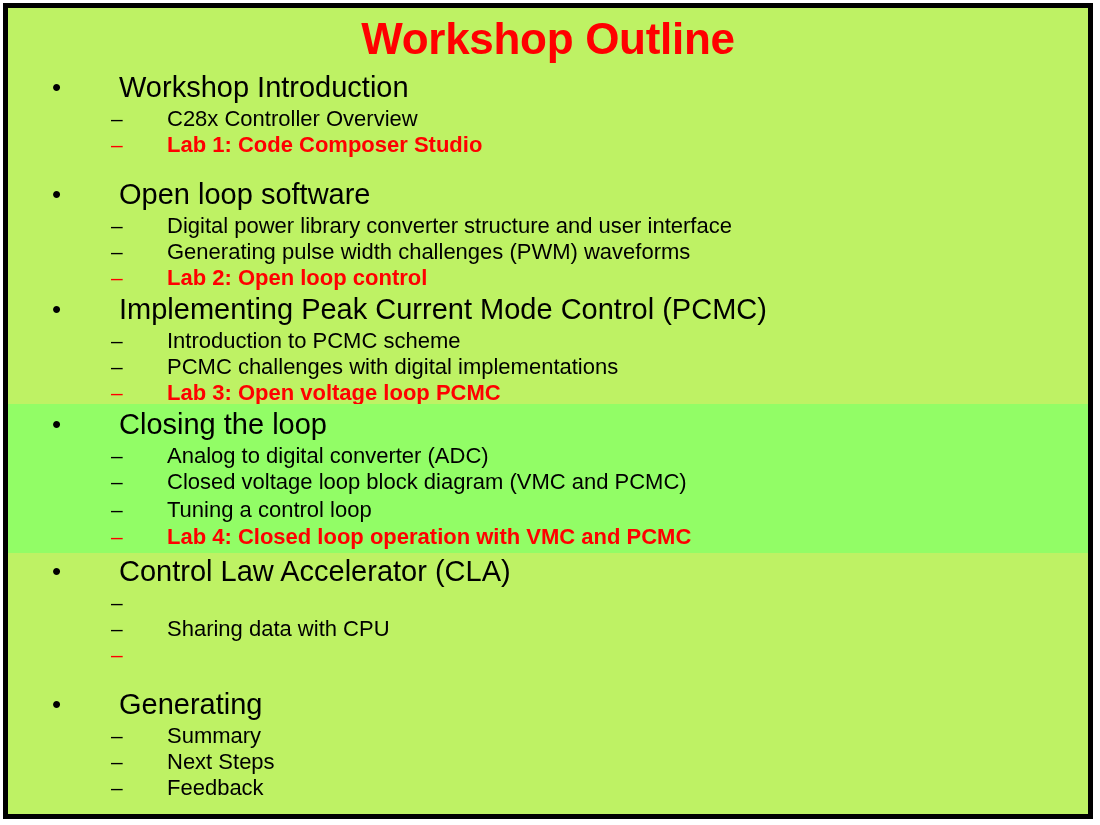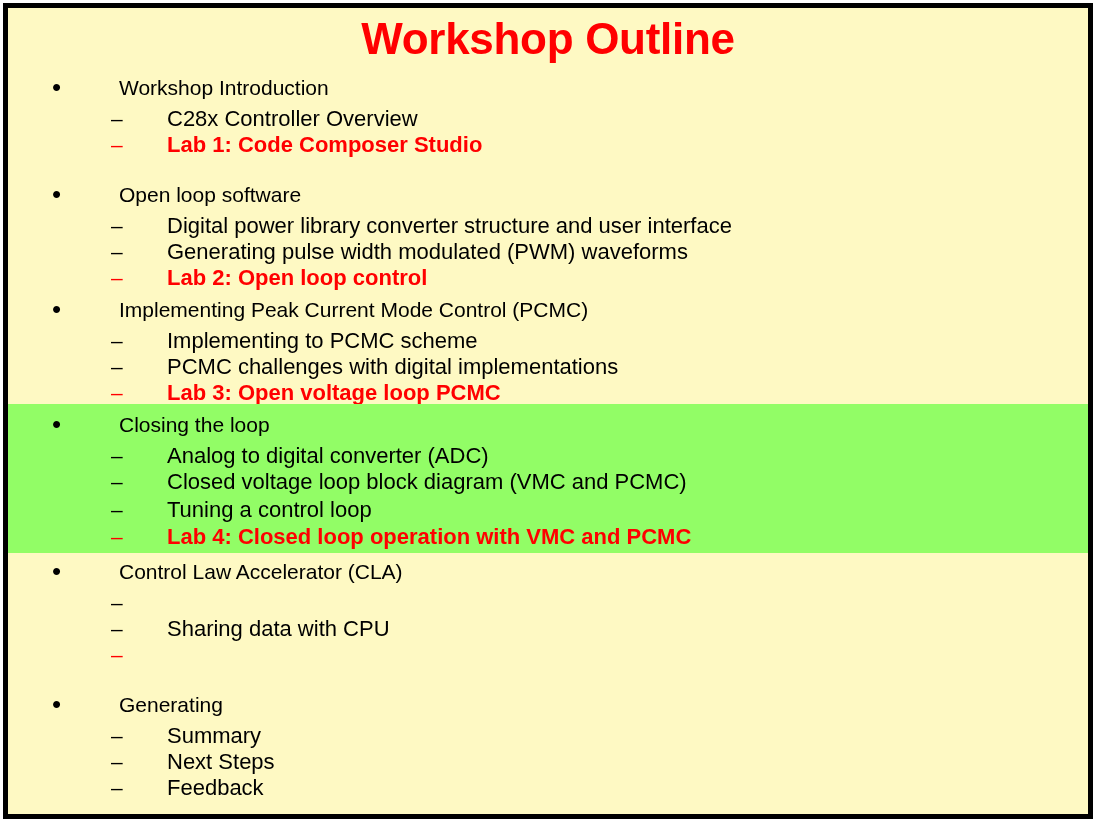--- a/index.html
+++ b/index.html
@@ -16,21 +16,21 @@
   }
 
   #slide {
     position: absolute;
     left: 3px;
     top: 3px;
     width: 1090px;
     height: 816px;
     border: 5px solid #000000;
     box-sizing: border-box;
-    background: #fef9c3;
+    background: #bef264;
     overflow: hidden;
   }
 
   #slide-title {
     text-align: center;
     color: #ff0000;
     font-size: 44px;
     font-weight: bold;
     line-height: 52px;
     letter-spacing: -0.3px;
@@ -69,21 +69,21 @@
     left: 44px;
     top: 0;
     font-size: 26px;
     line-height: 37px;
     color: #000000;
   }
   .lvl1 .txt {
     position: absolute;
     left: 111px;
     top: 0;
-    font-size: 21px;
+    font-size: 29px;
     line-height: 37px;
     color: #000000;
   }
 
   
   .lvl2 {
     position: relative;
     height: 26px;
     line-height: 26px;
     white-space: nowrap;
@@ -146,35 +146,35 @@
         <div class="lvl1">
           <span class="marker">•</span>
           <span class="txt">Open loop software</span>
         </div>
         <div class="lvl2">
           <span class="marker">–</span>
           <span class="txt">Digital power library converter structure and user interface</span>
         </div>
         <div class="lvl2">
           <span class="marker">–</span>
-          <span class="txt">Generating pulse width modulated (PWM) waveforms</span>
+          <span class="txt">Generating pulse width challenges (PWM) waveforms</span>
         </div>
         <div class="lvl2 lab">
           <span class="marker">–</span>
           <span class="txt">Lab 2: Open loop control</span>
         </div>
       </div>
       <div class="section">
         <div class="lvl1">
           <span class="marker">•</span>
           <span class="txt">Implementing Peak Current Mode Control (PCMC)</span>
         </div>
         <div class="lvl2">
           <span class="marker">–</span>
-          <span class="txt">Implementing to PCMC scheme</span>
+          <span class="txt">Introduction to PCMC scheme</span>
         </div>
         <div class="lvl2">
           <span class="marker">–</span>
           <span class="txt">PCMC challenges with digital implementations</span>
         </div>
         <div class="lvl2 lab">
           <span class="marker">–</span>
           <span class="txt">Lab 3: Open voltage loop PCMC</span>
         </div>
       </div>

